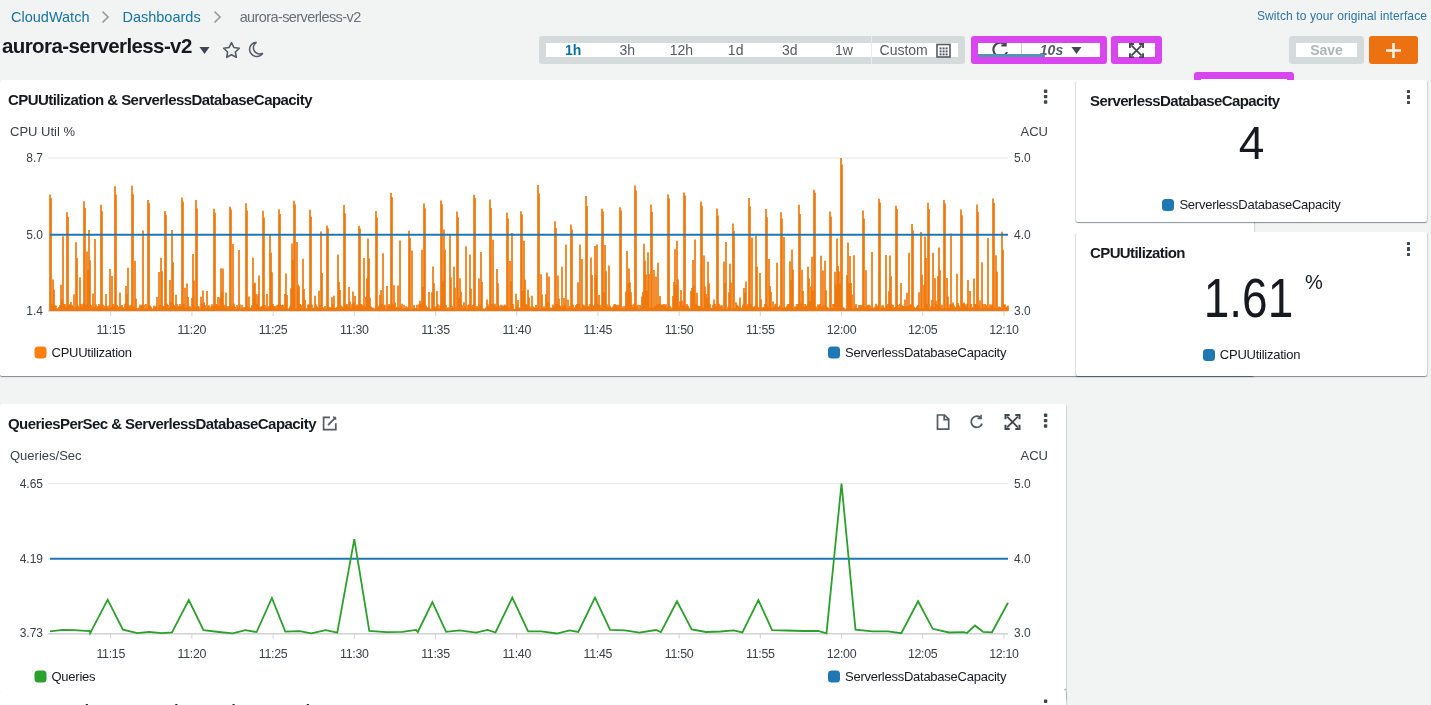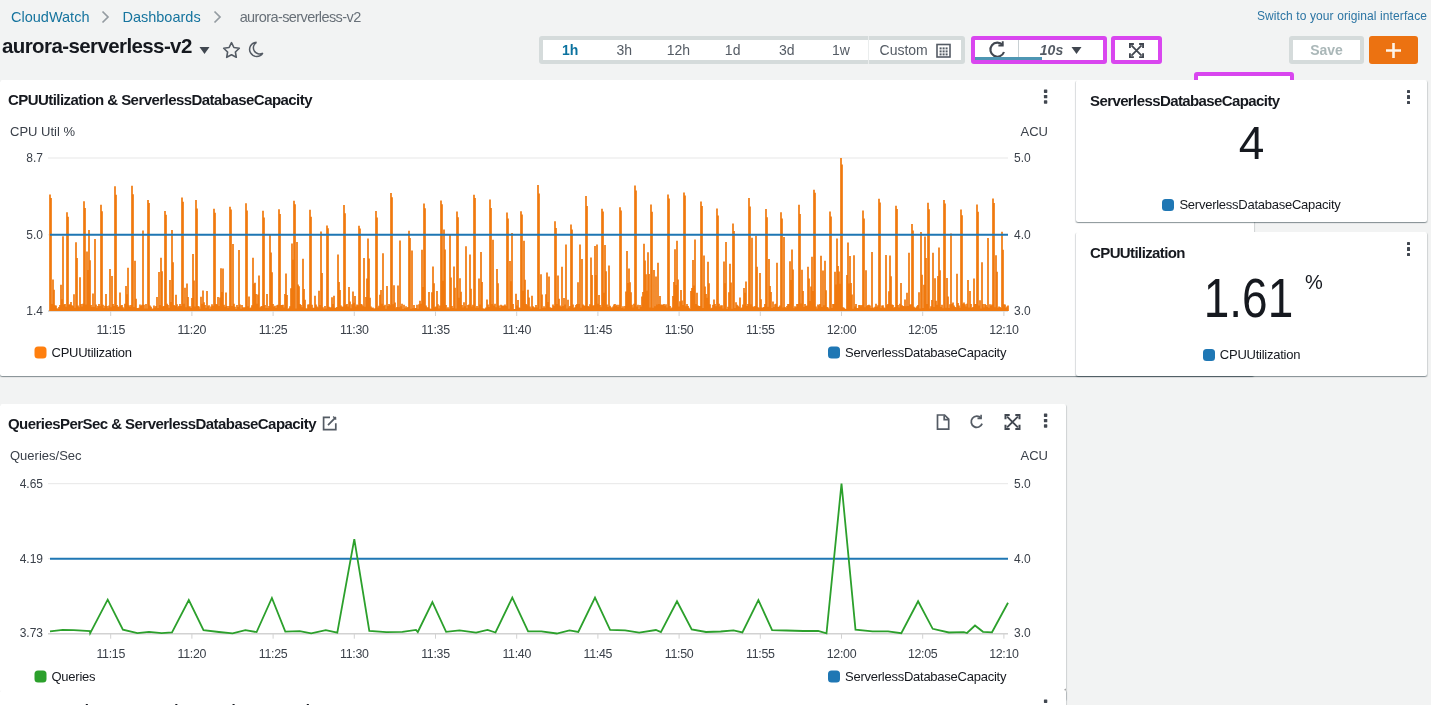--- a/index.html
+++ b/index.html
@@ -5,21 +5,21 @@
 html,body { width:1431px; height:705px; overflow:hidden; background:#f2f3f3;
   font-family:"Liberation Sans", sans-serif; color:#16191f; }
 a { text-decoration:none; }
 .crumbs { position:absolute; left:11px; top:9px; font-size:14.5px; }
 .crumbs a { color:#16749e; }
 .crumbs .sep { color:#9aa2a7; margin:0 12px; font-size:13px; }
 .crumbs .cur { color:#687078; letter-spacing:-0.6px; padding-left:6px; }
 .switch { position:absolute; top:9px; right:4px; font-size:12px; letter-spacing:0.1px; color:#2b74a3; font-weight:400; }
 .titlerow { position:absolute; left:2px; top:34px; display:flex; align-items:center; }
 .titlerow h1 { font-size:20.5px; font-weight:700; letter-spacing:-0.6px; color:#16191f; }
-.btn { position:absolute; top:36px; height:28px; background:#fff; border:4px solid #d946ef;
+.btn { position:absolute; top:36px; height:28px; background:#fff; border:7px solid #d946ef;
   border-radius:3px; font-size:14px; font-weight:700; color:#545b64;
   display:flex; align-items:center; justify-content:center; }
 .timebox { left:539px; width:426px; border-color:#d5dbdb; font-weight:400; padding:0; }
 .timebox .seg { width:54.2px; text-align:center; color:#545b64; }
 .panel { position:absolute; background:#fff; border-radius:2px;
   box-shadow:0 1px 1px 0 rgba(0,28,36,.3), 1px 1px 1px 0 rgba(0,28,36,.12), -1px 1px 1px 0 rgba(0,28,36,.12); }
 .cardtitle { position:absolute; left:14px; top:12px; font-size:15px; font-weight:700; letter-spacing:-0.6px; color:#16191f; }
 .bignum { position:absolute; left:0; width:100%; text-align:center; color:#16191f; }
 .cardlegend { position:absolute; left:0; width:100%; display:flex; align-items:center; justify-content:center; }
 .cardlegend .mk { width:12px; height:12px; border-radius:3.5px; background:#1f77b4; margin-right:5px; }

